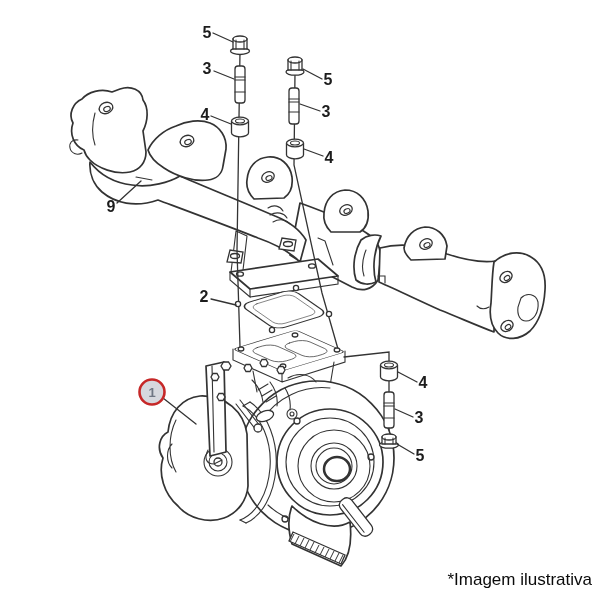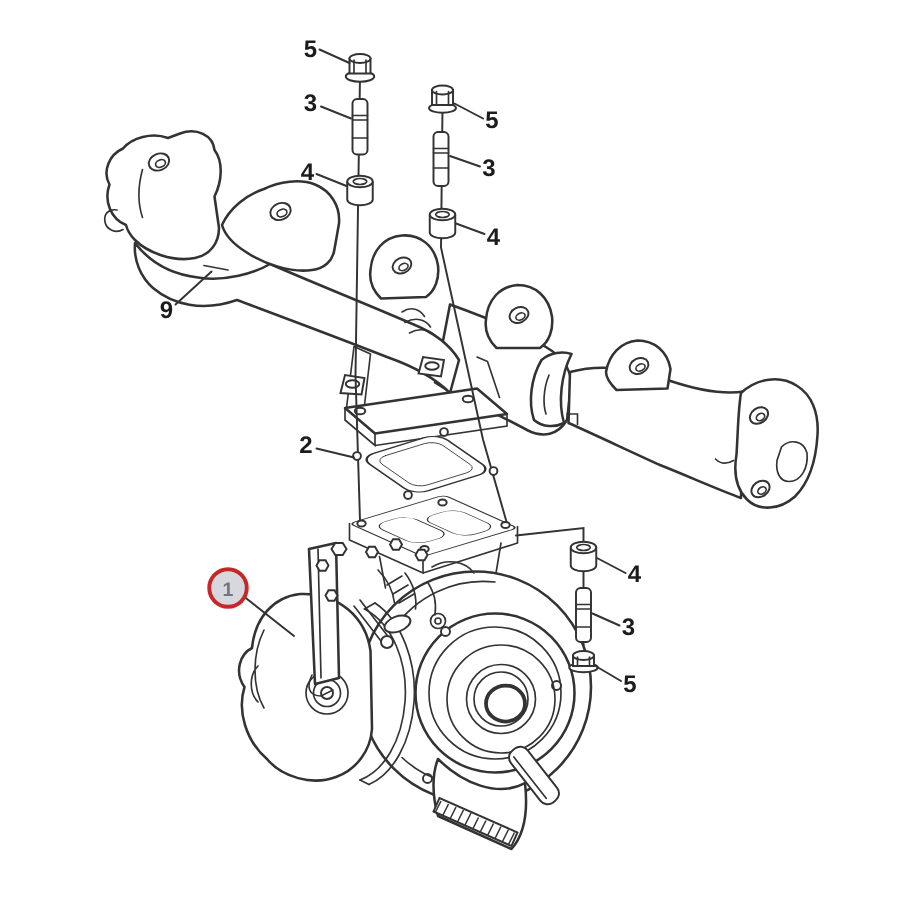--- a/index.html
+++ b/index.html
@@ -267,13 +267,14 @@
     <text class="callout" x="420" y="461">5</text>
   </g>
 
   <g>
     <line class="ln" x1="163" y1="398" x2="196" y2="424"></line>
     <circle cx="152" cy="392" r="12.5" fill="#d6d8de" stroke="#c62828" stroke-width="2.6"></circle>
     <text class="hl" x="152" y="397">1</text>
   </g>
 </svg>
 
+<div class="caption">*Imagem ilustrativa</div>
 </div>
 
 </body></html>

